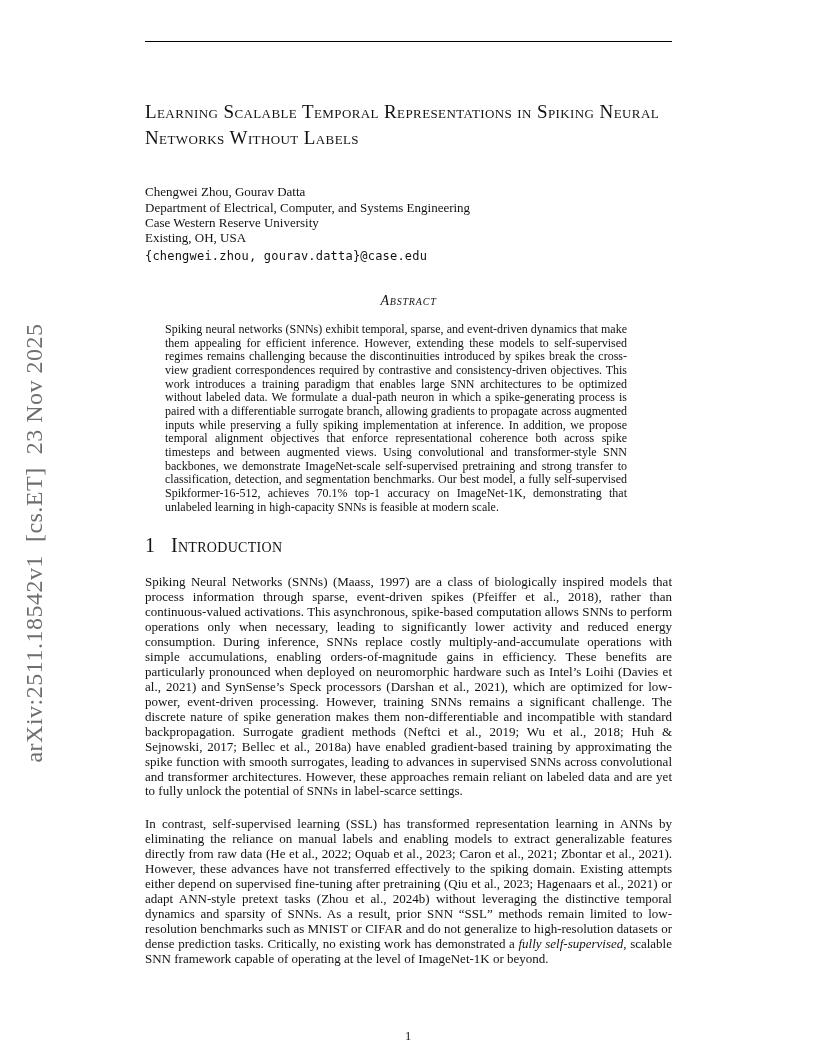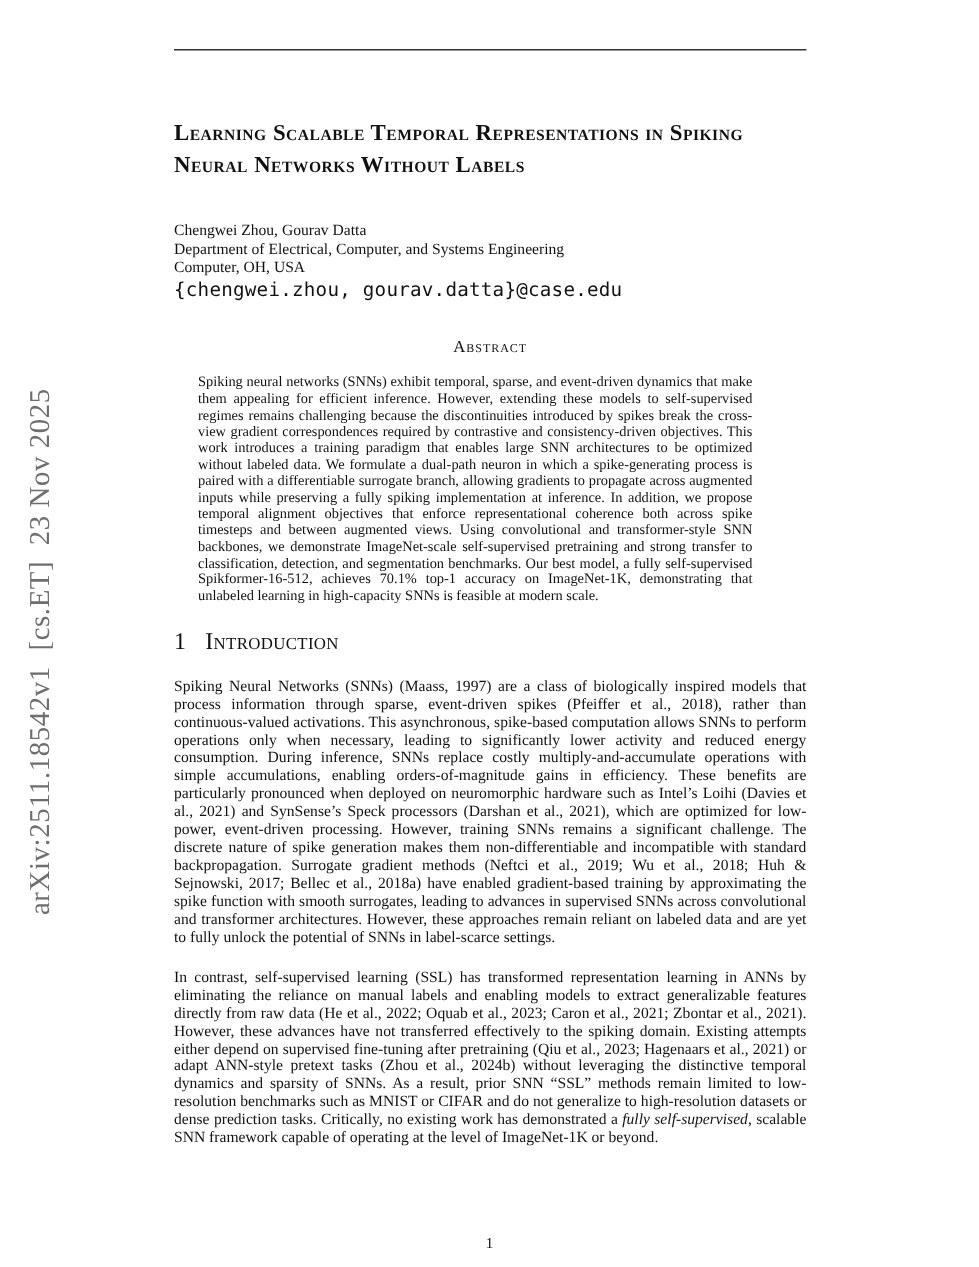--- a/index.html
+++ b/index.html
@@ -24,37 +24,38 @@
     position: absolute;
     left: 145px;
     top: 0;
     width: 527px;
   }
   .title {
     margin: 99px 0 0 0;
     font-size: 19px;
     line-height: 1.38;
     font-variant: small-caps;
-    font-weight: 700;
+    font-weight: 400;
     letter-spacing: 0.4px;
   }
   .authors { margin-top: 33px; font-size: 13px; line-height: 1.18; }
   .authors .name { font-weight: normal; }
   .authors .email {
     font-family: "DejaVu Sans Mono", "Liberation Mono", monospace;
-    font-size: 16px;
+    font-size: 12px;
     margin-top: 3px;
     letter-spacing: 0.2px;
   }
   .abstract-heading {
     margin-top: 30px;
     text-align: center;
     font-size: 14px;
     font-variant: small-caps;
     letter-spacing: 0.8px;
+    font-style: italic;
   }
   .abstract {
     margin: 14px 45px 0 20px;
     font-size: 12px;
     line-height: 1.14;
     text-align: justify;
   }
   .section-heading {
     margin-top: 20px;
     font-size: 20px;
@@ -98,21 +99,22 @@
 
   <div class="arxiv-stamp">arXiv:2511.18542v1  [cs.ET]  23 Nov 2025</div>
 
   <div class="content">
 
     <h1 class="title">Learning Scalable Temporal Representations in Spiking Neural Networks Without Labels</h1>
 
     <div class="authors">
       <div class="name">Chengwei Zhou, Gourav Datta</div>
       <div>Department of Electrical, Computer, and Systems Engineering</div>
-      <div>Computer, OH, USA</div>
+      <div>Case Western Reserve University</div>
+      <div>Existing, OH, USA</div>
       <div class="email">{chengwei.zhou, gourav.datta}@case.edu</div>
     </div>
 
     <div class="abstract-heading">Abstract</div>
 
     <div class="abstract">Spiking neural networks (SNNs) exhibit temporal, sparse, and event-driven dynamics that make them appealing for efficient inference. However, extending these models to self-supervised regimes remains challenging because the discontinuities introduced by spikes break the cross-view gradient correspondences required by contrastive and consistency-driven objectives. This work introduces a training paradigm that enables large SNN architectures to be optimized without labeled data. We formulate a dual-path neuron in which a spike-generating process is paired with a differentiable surrogate branch, allowing gradients to propagate across augmented inputs while preserving a fully spiking implementation at inference. In addition, we propose temporal alignment objectives that enforce representational coherence both across spike timesteps and between augmented views. Using convolutional and transformer-style SNN backbones, we demonstrate ImageNet-scale self-supervised pretraining and strong transfer to classification, detection, and segmentation benchmarks. Our best model, a fully self-supervised Spikformer-16-512, achieves 70.1% top-1 accuracy on ImageNet-1K, demonstrating that unlabeled learning in high-capacity SNNs is feasible at modern scale.</div>
 
     <div class="section-heading">
       <span class="num">1</span><span>Introduction</span>
     </div>

